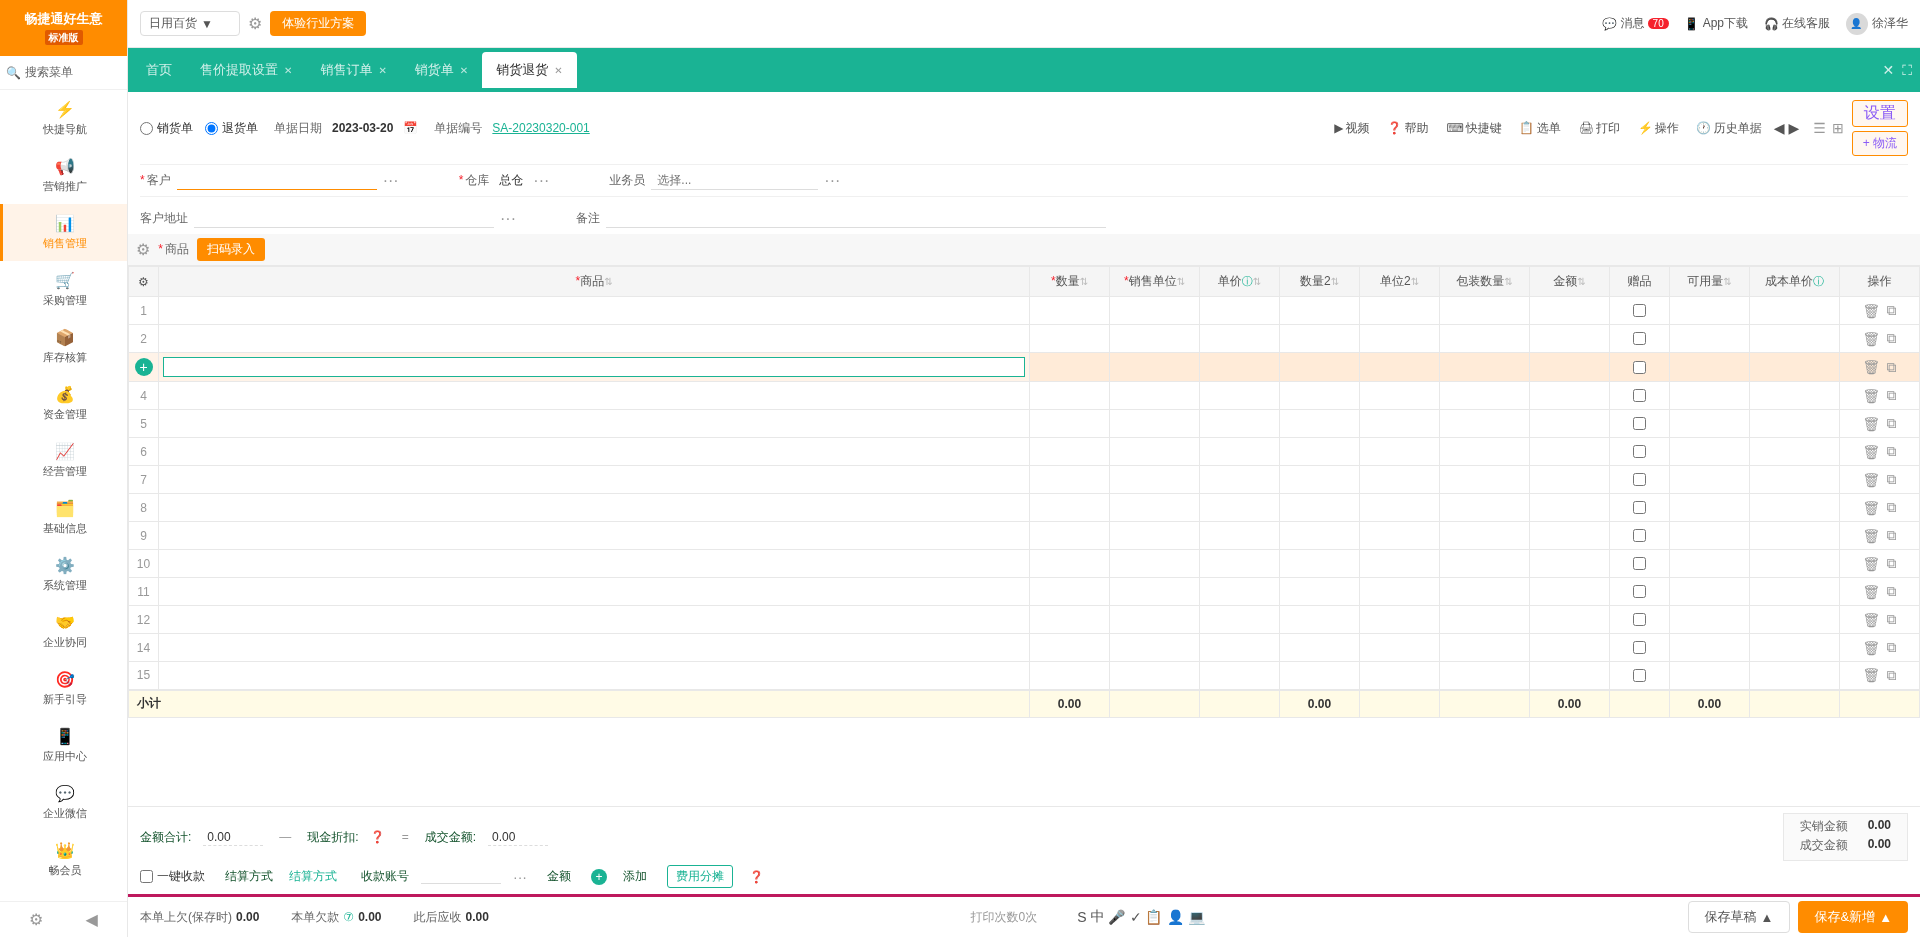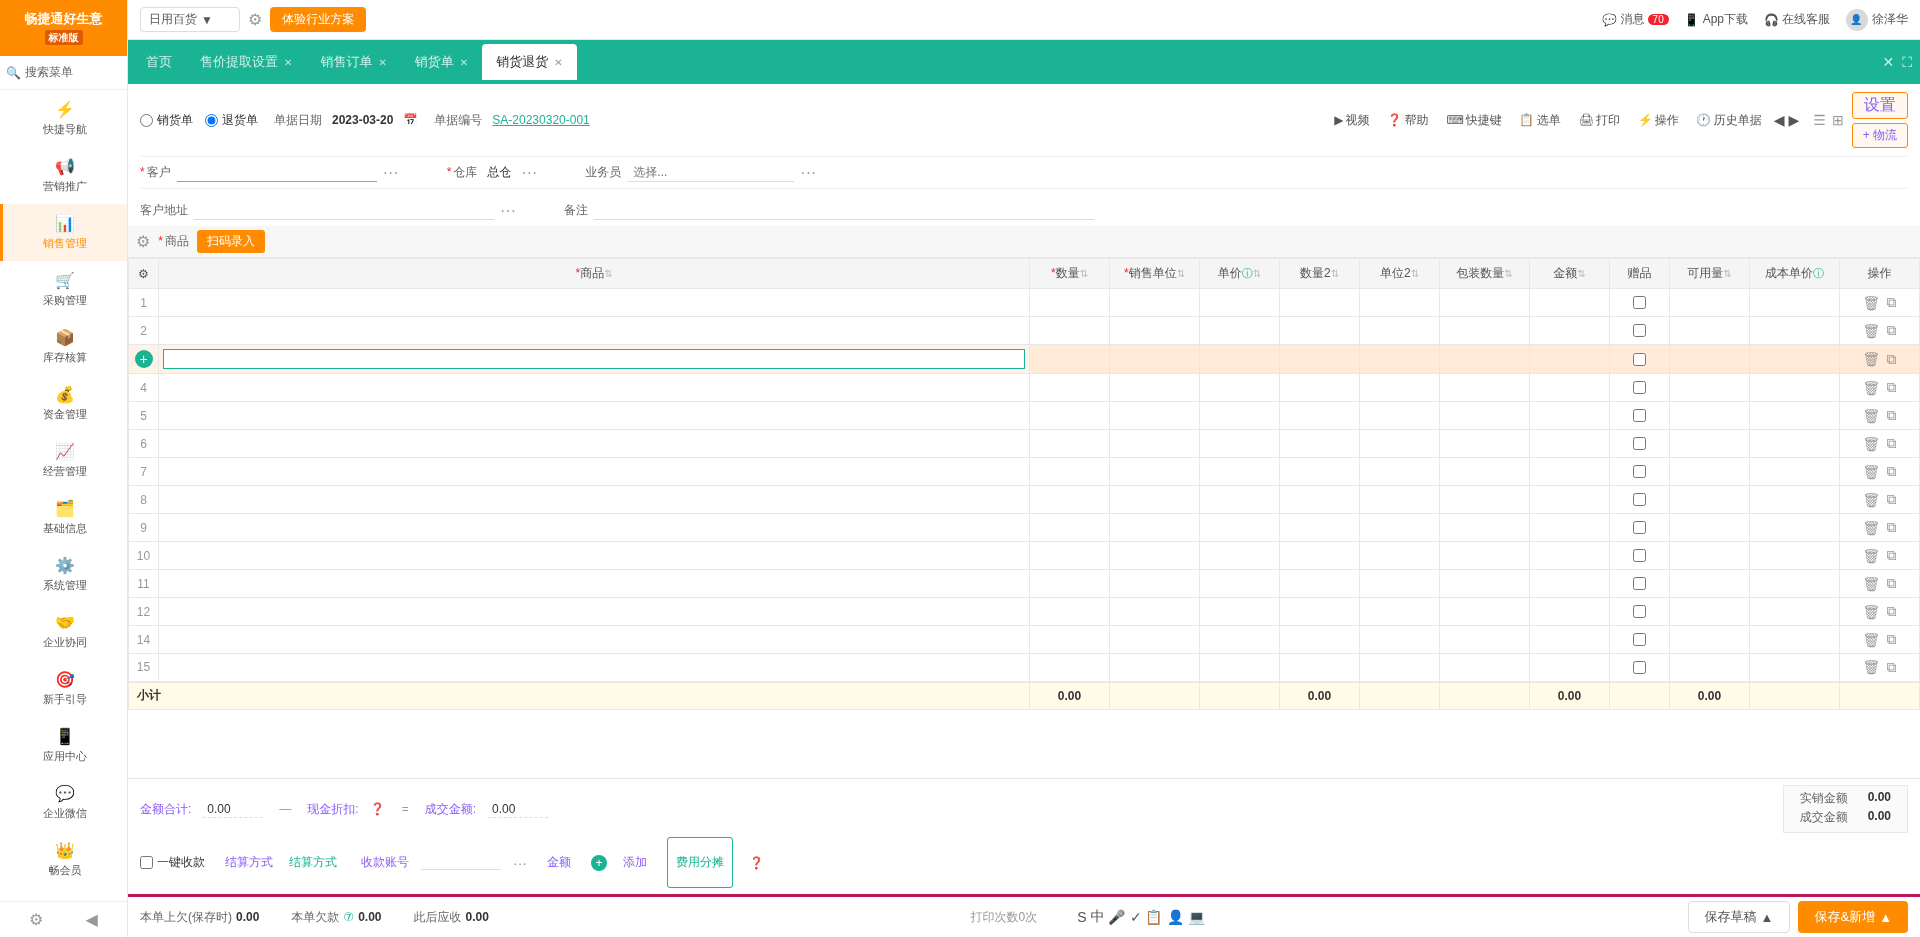--- a/index.html
+++ b/index.html
@@ -19,39 +19,39 @@
     .sidebar-item.active { background: #fff3e8; color: #ff8c00; border-left-color: #ff8c00; }
     .sidebar-item .icon { font-size: 16px; }
     .sidebar-item .label { font-size: 11px; text-align: left; }
     .sidebar-bottom { border-top: 1px solid #f0f0f0; display: flex; align-items: center; justify-content: space-around; padding: 8px; }
     .sidebar-bottom span { cursor: pointer; font-size: 16px; color: #999; }
 
     
     .main-content { flex: 1; display: flex; flex-direction: column; overflow: hidden; }
 
     
-    .top-bar { height: 40px; background: #fff; border-bottom: 1px solid #e8e8e8; display: flex; align-items: center; justify-content: space-between; padding: 12px 12px; }
+    .top-bar { height: 48px; background: #fff; border-bottom: 1px solid #e8e8e8; display: flex; align-items: center; justify-content: space-between; padding: 12px 12px; }
     .top-bar-left { display: flex; align-items: center; gap: 8px; }
     .breadcrumb-select { display: flex; align-items: center; gap: 4px; border: 1px solid #ddd; border-radius: 4px; padding: 3px 8px; font-size: 12px; color: #555; background: #fff; cursor: pointer; min-width: 100px; }
     .top-bar-btn { background: #ff8c00; color: #fff; border: none; border-radius: 4px; padding: 4px 12px; font-size: 12px; cursor: pointer; }
     .top-bar-right { display: flex; align-items: center; gap: 16px; font-size: 12px; color: #555; }
     .top-bar-right .icon-btn { display: flex; align-items: center; gap: 3px; cursor: pointer; }
     .badge { background: #f5222d; color: #fff; border-radius: 10px; padding: 0 5px; font-size: 10px; min-width: 16px; text-align: center; }
     .user-info { display: flex; align-items: center; gap: 4px; cursor: pointer; }
     .avatar { width: 22px; height: 22px; border-radius: 50%; background: #d9d9d9; display: flex; align-items: center; justify-content: center; font-size: 10px; }
 
     
     .tab-bar { background: #1ab394; display: flex; align-items: center; height: 44px; padding: 0 4px; gap: 0; }
     .tab-item { padding: 0 14px; height: 36px; display: flex; align-items: center; gap: 4px; cursor: pointer; color: rgba(255,255,255,0.8); font-size: 13px; border-radius: 4px 4px 0 0; position: relative; }
     .tab-item.active { background: #fff; color: #333; border-radius: 4px 4px 0 0; }
     .tab-item .close-icon { font-size: 10px; color: rgba(255,255,255,0.7); margin-left: 2px; cursor: pointer; }
     .tab-item.active .close-icon { color: #999; }
     .tab-bar-right { margin-left: auto; display: flex; align-items: center; gap: 8px; padding-right: 4px; }
     .tab-bar-right .icon-btn { color: rgba(255,255,255,0.8); cursor: pointer; font-size: 14px; }
-    .form-row { display: flex; align-items: center; gap: 8px; margin-bottom: 6px; flex-wrap: wrap; }
+    .form-row { display: flex; align-items: center; gap: 20px; margin-bottom: 6px; flex-wrap: wrap; }
     .form-row:last-child { margin-bottom: 0; }
     .radio-group { display: flex; align-items: center; gap: 12px; }
     .radio-item { display: flex; align-items: center; gap: 4px; cursor: pointer; }
     .radio-item input[type=radio] { cursor: pointer; }
     .form-label { color: #666; font-size: 12px; white-space: nowrap; }
     .form-label.required::before { content: '*'; color: #f5222d; margin-right: 2px; }
     .form-input { border: none; border-bottom: 1px solid #ff8c00; padding: 2px 6px; font-size: 12px; min-width: 120px; outline: none; color: #333; }
     .form-input.wide { min-width: 200px; }
     .form-dots { color: #999; font-size: 16px; cursor: pointer; }
     .form-field { display: flex; align-items: center; gap: 6px; }
@@ -72,25 +72,25 @@
     .row-num { color: #999; }
     .row-add { background: #1ab394; color: #fff; border-radius: 50%; width: 18px; height: 18px; display: inline-flex; align-items: center; justify-content: center; font-size: 14px; cursor: pointer; }
     .checkbox-cell { display: flex; align-items: center; justify-content: center; }
     .row-actions { display: flex; align-items: center; justify-content: center; gap: 6px; }
     .row-actions .del-icon, .row-actions .copy-icon { cursor: pointer; color: #999; font-size: 14px; }
     .total-row td { background: #fffbe6; font-weight: bold; border-top: 2px solid #e8e8e8; }
 
     
     .bottom-form { background: #fff; border-top: 1px solid #e8e8e8; padding: 6px 12px; }
     .bottom-row { display: flex; align-items: center; gap: 12px; }
-    .bottom-label { color: #8b5cf6; font-size: 12px; white-space: nowrap; }
+    .bottom-label { color: #14532d; font-size: 12px; white-space: nowrap; }
     .bottom-value { color: #333; font-size: 12px; border-bottom: 1px dashed #ddd; min-width: 60px; padding: 1px 4px; }
     .divider { color: #999; margin: 0 4px; }
     .equal-sign { color: #999; margin: 0 4px; }
-    .fee-btn { background: #fff; border: 1px solid #1ab394; color: #1ab394; border-radius: 3px; padding: 16px 8px; font-size: 12px; cursor: pointer; }
+    .fee-btn { background: #fff; border: 1px solid #1ab394; color: #1ab394; border-radius: 3px; padding: 2px 8px; font-size: 12px; cursor: pointer; }
     .question-icon { color: #999; cursor: pointer; font-size: 12px; }
 
     
     .footer-bar { background: #fff; border-top: 3px solid #be185d; padding: 4px 12px; display: flex; align-items: center; gap: 32px; }
     .footer-bar .info-item { display: flex; align-items: center; gap: 4px; font-size: 12px; color: #666; }
     .footer-bar .info-value { color: #333; font-weight: bold; }
     .footer-bar .print-info { margin-left: auto; color: #999; font-size: 12px; }
     .bottom-tool-icons { display: flex; gap: 4px; align-items: center; }
     .bottom-tool-icons span { font-size: 14px; cursor: pointer; color: #555; }
     .summary-row { display: flex; justify-content: space-between; gap: 20px; margin-bottom: 2px; }

